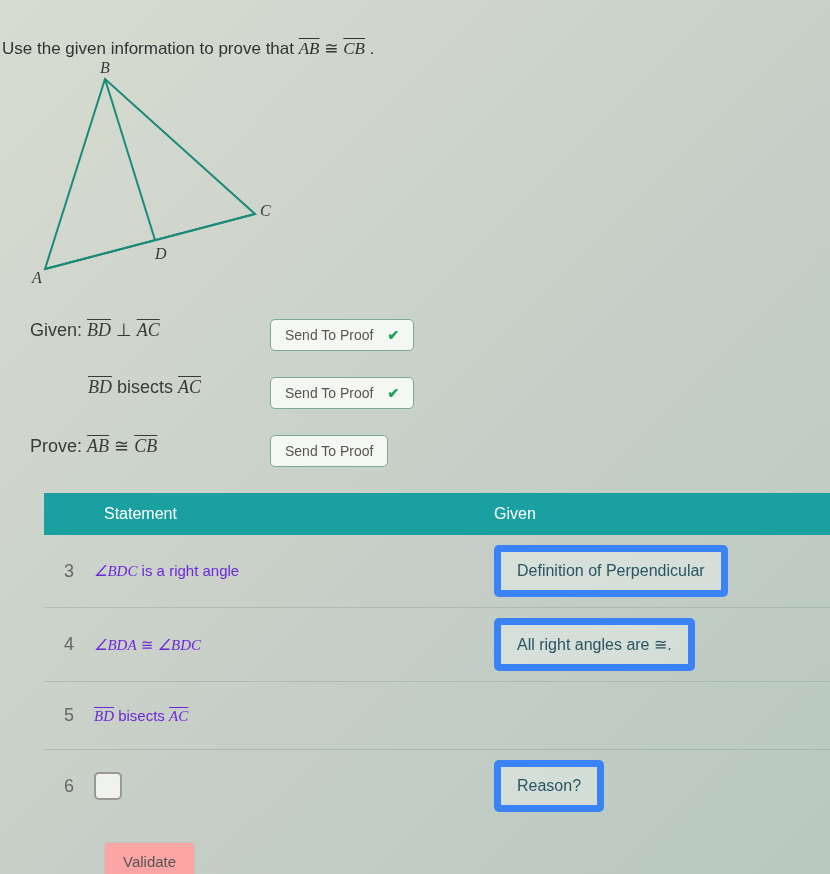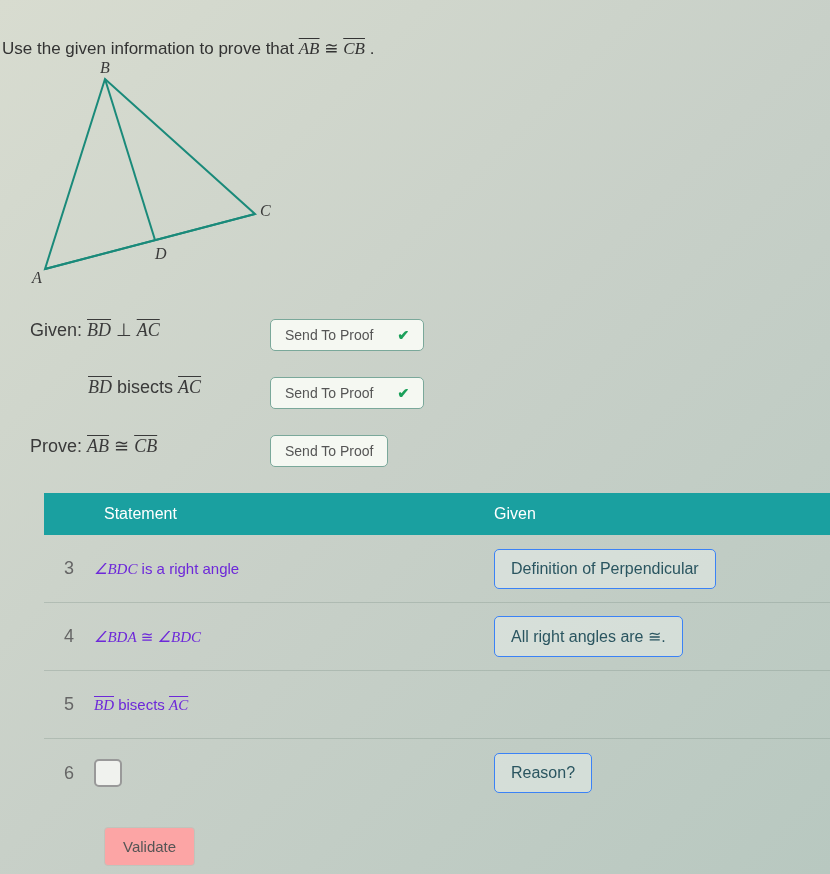--- a/index.html
+++ b/index.html
@@ -38,21 +38,21 @@
     .gp-label { width: 200px; }
     .btn {
       background: #f5f8f2;
       border: 1px solid #7aa89a;
       border-radius: 5px;
       padding: 7px 14px;
       font-size: 14px;
       color: #555;
       display: inline-flex;
       align-items: center;
-      gap: 24px;
+      gap: 14px;
       cursor: pointer;
     }
     .check {
       color: #1ba05a;
       font-weight: bold;
     }
     .proof-table {
       margin-top: 10px;
       width: 100%;
       margin-left: 44px;
@@ -79,21 +79,21 @@
     }
     .trow .stmt {
       width: 400px;
       padding: 14px 0;
       font-size: 15px;
       color: #6d28d9;
     }
     .trow .reas { flex: 1; padding: 10px 0; }
     .reason-box {
       display: inline-block;
-      border: 1px solid #3b82f6;
+      border: 7px solid #3b82f6;
       border-radius: 5px;
       padding: 10px 16px;
       background: rgba(245,250,248,0.4);
       font-size: 16px;
       color: #2a5560;
       font-weight: 500;
       cursor: pointer;
     }
     .empty-sq {
       display: inline-block;

